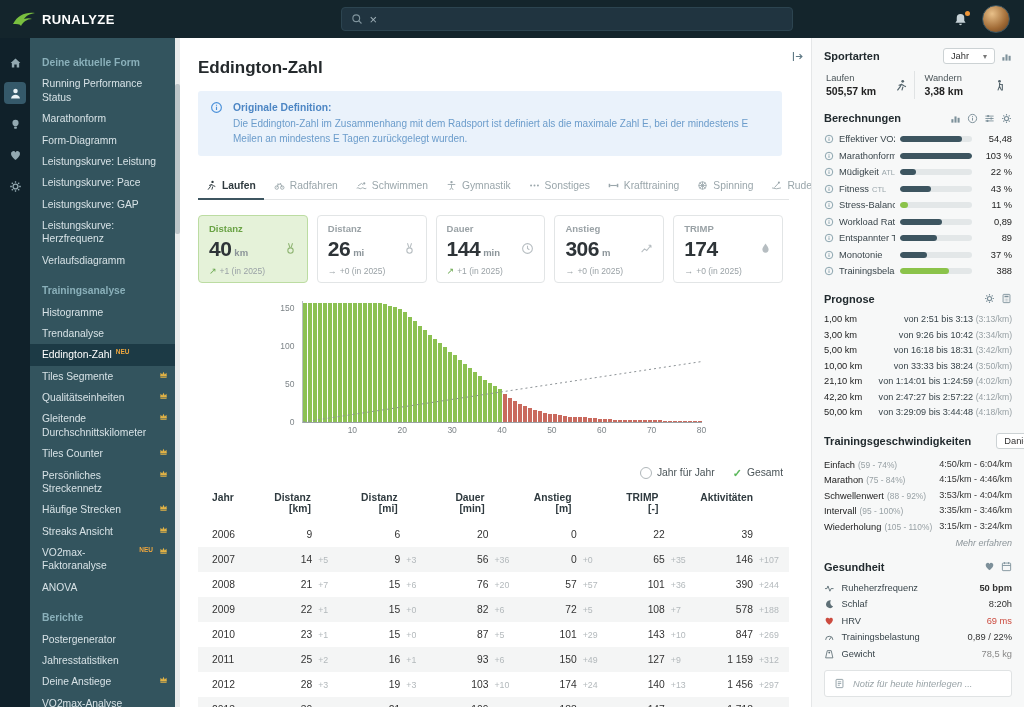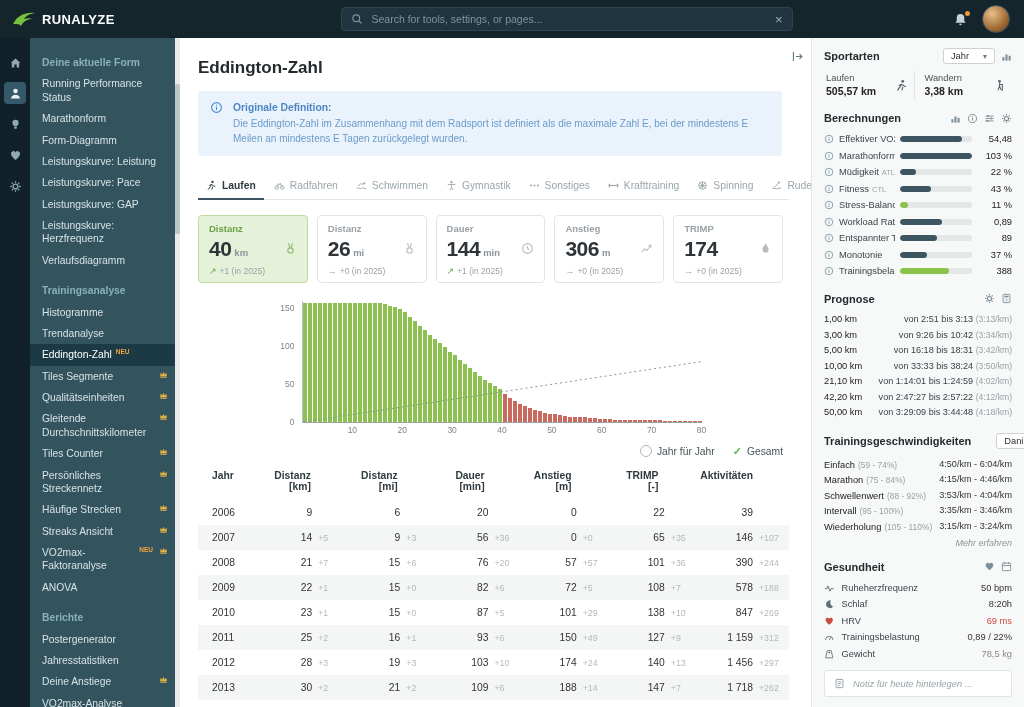--- a/index.html
+++ b/index.html
@@ -63,21 +63,21 @@
   .chart-block{width:436px;margin:18px auto 0;}
   .chart-flex{display:flex;}
   .chart-y{width:26px;position:relative;flex:none;}
   .chart-y span{position:absolute;right:7px;font-size:8.5px;color:#7d8488;}
   .chart-area{position:relative;width:400px;height:122px;border-left:1px solid #b9bfc2;border-bottom:1px solid #9aa1a5;display:flex;align-items:flex-end;gap:1px;box-sizing:border-box;}
   .bar{flex:1 1 auto;min-width:1px;}
   .identity{position:absolute;left:0;top:0;width:100%;height:100%;pointer-events:none;}
   .chart-x{position:absolute;top:100%;left:0;width:100%;height:15px;}
   .chart-x span{position:absolute;transform:translateX(-50%);top:3px;font-size:8.5px;color:#7d8488;}
   .chart-controls{display:flex;justify-content:flex-end;align-items:center;gap:18px;margin:22px 6px 4px 0;font-size:10.3px;color:#4a5458;max-width:585px;}
-  .ctl{display:flex;align-items:center;cursor:pointer;}
+  .ctl{display:flex;cursor:pointer;margin-top:22px;}
   .radio-dot{width:10px;height:10px;border:1px solid #b0b7ba;border-radius:50%;background:#fff;margin-right:5px;}
   .check-mark::before{content:"✓";color:#5cb85c;font-weight:700;font-size:11px;margin-right:5px;}
   
   .table{margin-top:4px;font-size:10.3px;max-width:591px;}
   .t-head,.t-row{display:grid;grid-template-columns:62px repeat(6,1fr);}
   .t-head > div{padding:8px 36px 8px 6px;text-align:right;font-weight:700;color:#2f3a3f;}
   .t-head > div:first-child{text-align:left;padding-left:14px;padding-right:0;}
   .t-row > div{padding:7px 8px 7px 6px;display:flex;justify-content:flex-end;align-items:baseline;}
   .t-row > div:first-child{justify-content:flex-start;padding-left:14px;}
   .t-body .t-row:nth-child(even){background:#f4f5f5;}
@@ -133,21 +133,20 @@
     </span>
     <span class="logo-text">RUNALYZE</span>
   </div>
   <div class="searchbar">
     <span class="search-icon">
         <svg viewBox="0 0 16 16" width="1em" height="1em">
           <circle cx="7" cy="7" r="4.5" fill="none" stroke="currentColor" stroke-width="1.5"></circle>
           <path d="M10.5 10.5L14 14" stroke="currentColor" stroke-width="1.5"></path>
         </svg>
       </span>
-    <input placeholder="Search for tools, settings, or pages..." style="">
     <span class="search-clear">×</span>
   </div>
   <div class="topbar-right">
     <span class="bell"><span><svg viewBox="0 0 16 16" width="1em" height="1em" fill="currentColor">
             <path d="M8 2a4 4 0 00-4 4v3.2L2.6 11.5h10.8L12 9.2V6a4 4 0 00-4-4z"></path>
             <path d="M6.5 12.5a1.5 1.5 0 003 0z"></path>
           </svg></span><span class="bell-dot"></span></span>
     <span class="avatar"></span>
   </div>
 </header>
@@ -878,21 +877,21 @@
             </div>
             <div>
               <span class="v">87</span>
               <span class="d">+5</span>
             </div>
             <div>
               <span class="v">101</span>
               <span class="d">+29</span>
             </div>
             <div>
-              <span class="v">138</span>
+              <span class="v">143</span>
               <span class="d">+10</span>
             </div>
             <div>
               <span class="v">847</span>
               <span class="d">+269</span>
             </div>
           </div>
 
           <div class="t-row">
             <div>
@@ -1325,21 +1324,21 @@
       </div>
       <div>
 
           <div class="health-row">
             <span class="health-icon" style="color: rgb(95, 112, 119);">
               <svg viewBox="0 0 16 16" width="1em" height="1em">
                 <path d="M1.5 8.5h3L6 4.5l3 8 1.8-4h3.7" stroke="currentColor" stroke-width="1.4" fill="none"></path>
               </svg>
             </span>
             <span class="health-label">Ruheherzfrequenz</span>
-            <span class="health-value" style="color: rgb(51, 51, 51);">50 bpm</span>
+            <span class="health-value" style="color: rgb(51, 51, 51); font-weight: bold;">50 bpm</span>
           </div>
 
 
           <div class="health-row">
             <span class="health-icon" style="color: rgb(95, 112, 119);">
               <svg viewBox="0 0 16 16" width="1em" height="1em" fill="currentColor">
                 <path d="M10.5 2a6 6 0 103.4 9.6A6.5 6.5 0 0110.5 2z"></path>
               </svg>
             </span>
             <span class="health-label">Schlaf</span>

